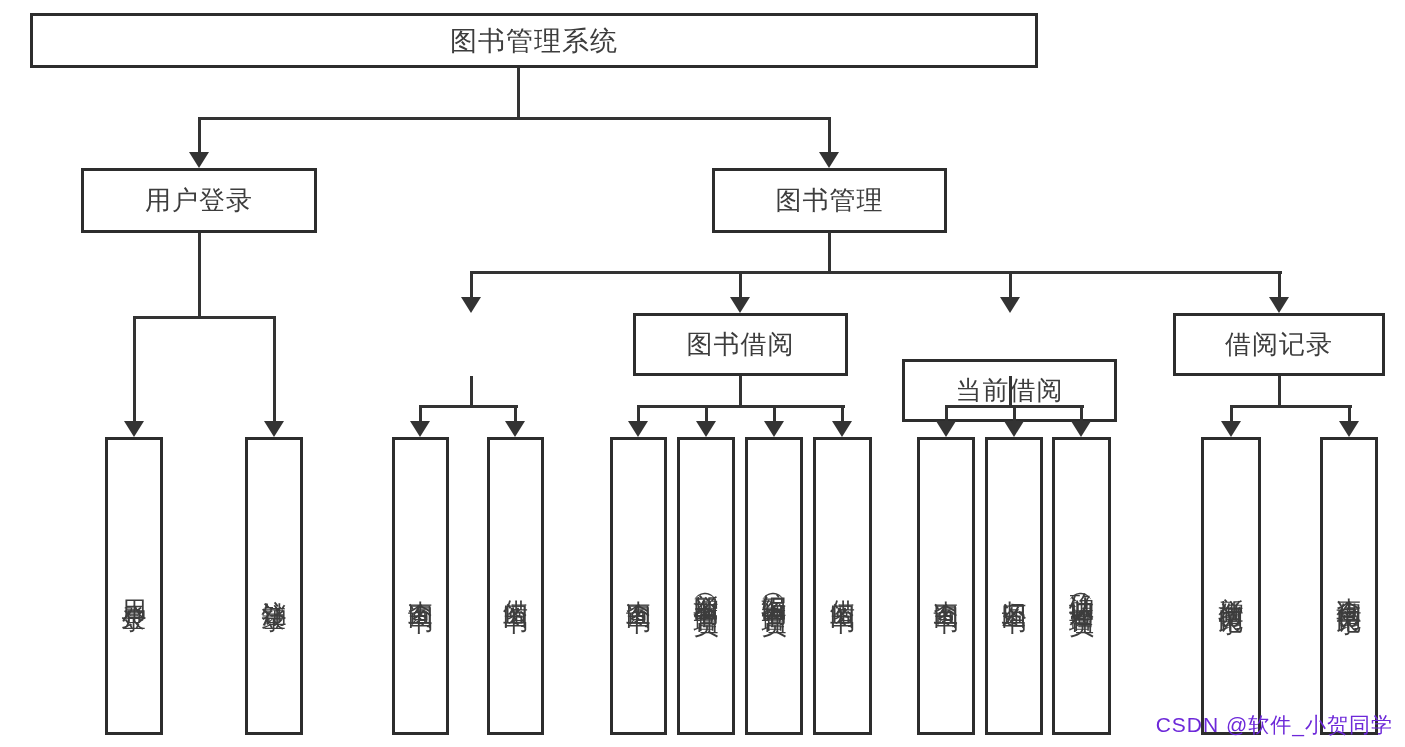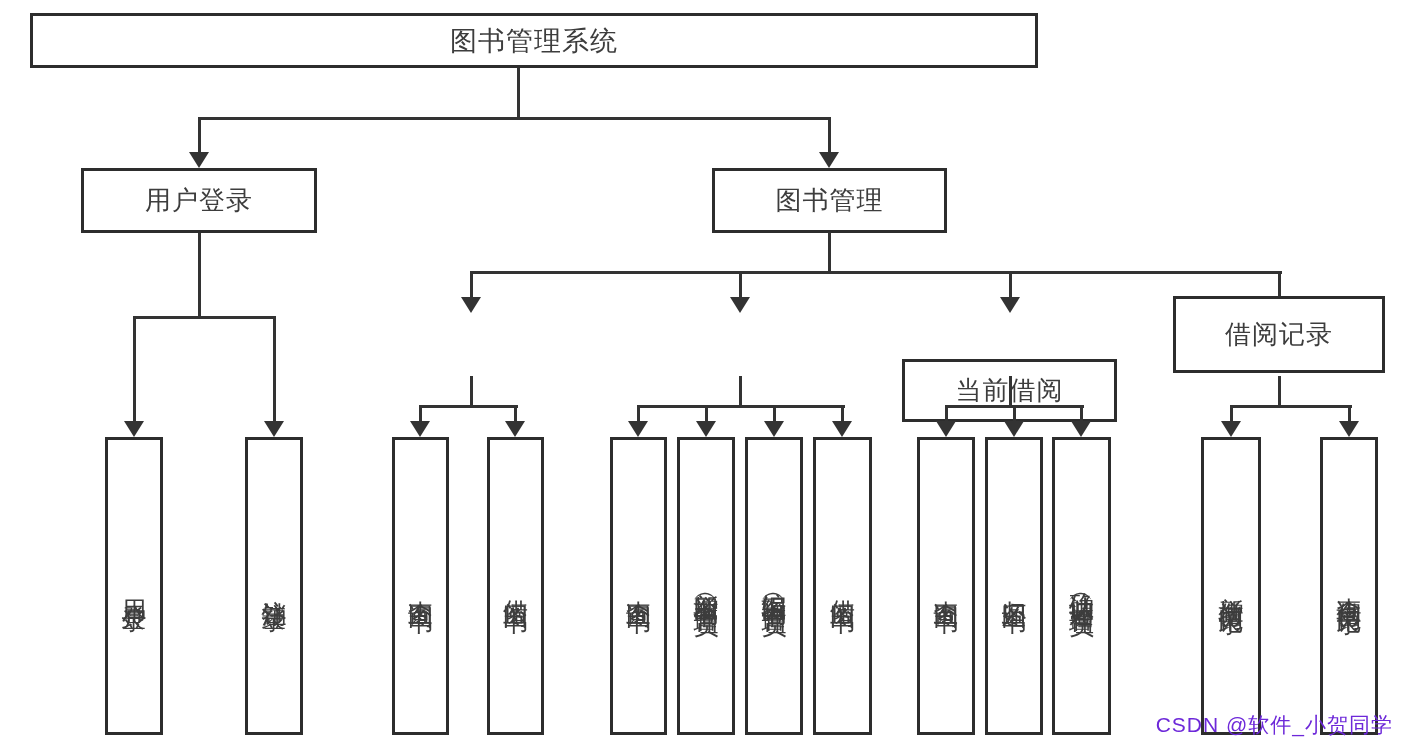--- a/index.html
+++ b/index.html
@@ -68,24 +68,27 @@
   <div class="lh" style="left:470px;top:271px;width:812px;"></div>
   <div class="lv" style="left:470px;top:271px;height:27px;"></div>
   <div class="ah" style="left:461px;top:297px;"></div>
   <div class="lv" style="left:739px;top:271px;height:27px;"></div>
   <div class="ah" style="left:730px;top:297px;"></div>
   <div class="lv" style="left:1009px;top:271px;height:27px;"></div>
   <div class="ah" style="left:1000px;top:297px;"></div>
   <div class="lv" style="left:1278px;top:271px;height:27px;"></div>
   <div class="ah" style="left:1269px;top:297px;"></div>
 
+  <div class="hbox" style="left:633px;top:313px;width:215px;height:63px;">
+    <span>图书借阅</span>
+  </div>
   <div class="hbox" style="left:902px;top:313px;width:215px;height:63px;margin-top:46px;">
     <span>当前借阅</span>
   </div>
-  <div class="hbox" style="left:1173px;top:296px;width:212px;height:77px;">
+  <div class="hbox" style="left:1173px;top:313px;width:212px;height:63px;">
     <span>借阅记录</span>
   </div>
 
   <div class="lv" style="left:470px;top:376px;height:31px;"></div>
   <div class="lh" style="left:419px;top:405px;width:99px;"></div>
   <div class="lv" style="left:419px;top:405px;height:17px;"></div>
   <div class="ah" style="left:410px;top:421px;"></div>
   <div class="lv" style="left:514px;top:405px;height:17px;"></div>
   <div class="ah" style="left:505px;top:421px;"></div>
 

